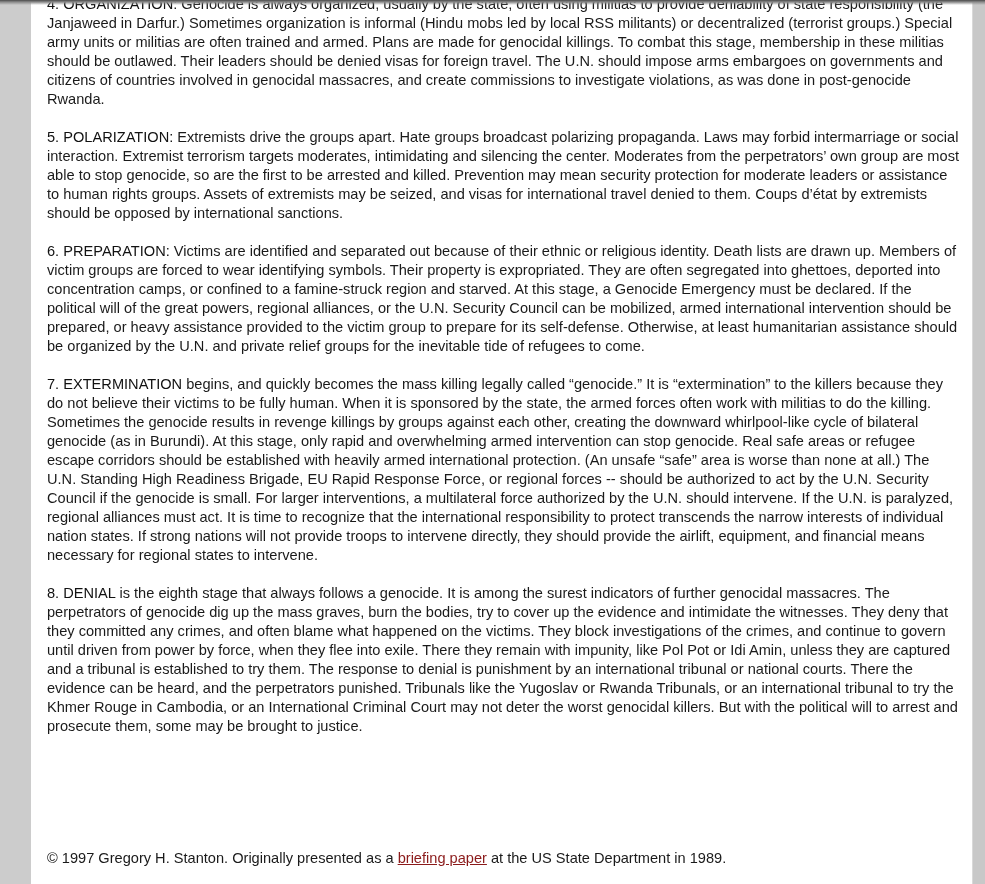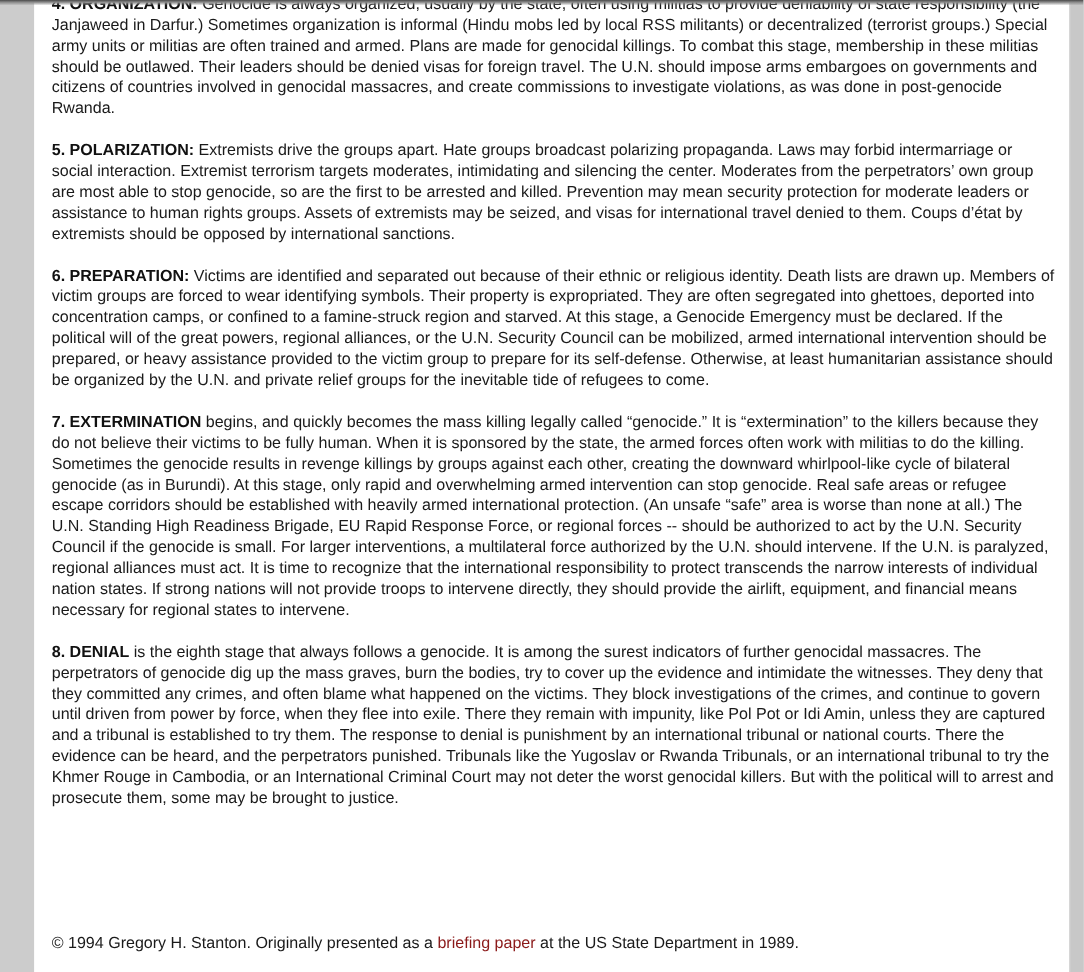--- a/index.html
+++ b/index.html
@@ -46,34 +46,35 @@
       top: -5px;
       width: 912px;
       font-size: 14.6px;
       line-height: 19px;
       color: #1a1a1a;
     }
     .stage {
       margin: 0 0 19px 0;
     }
     .stage b {
-      font-weight: bold;
+      font-weight: normal;
       color: #111111;
     }
     .footer {
       position: absolute;
       left: 16px;
       top: 849px;
       width: 912px;
       font-size: 14.6px;
       line-height: 19px;
       color: #1a1a1a;
     }
     .footer a {
       color: #8b1a1a;
+      text-decoration: underline;
     }
   </style>
 </head>
 <body>
 
 <div class="gutter-left"></div>
 
 <div class="page">
   <div class="content">
 
@@ -82,17 +83,17 @@
     <p class="stage"><b>5. POLARIZATION:</b><span> Extremists drive the groups apart. Hate groups broadcast polarizing propaganda. Laws may forbid intermarriage or social interaction. Extremist terrorism targets moderates, intimidating and silencing the center. Moderates from the perpetrators’ own group are most able to stop genocide, so are the first to be arrested and killed. Prevention may mean security protection for moderate leaders or assistance to human rights groups. Assets of extremists may be seized, and visas for international travel denied to them. Coups d’état by extremists should be opposed by international sanctions.</span></p>
 
     <p class="stage"><b>6. PREPARATION:</b><span> Victims are identified and separated out because of their ethnic or religious identity. Death lists are drawn up. Members of victim groups are forced to wear identifying symbols. Their property is expropriated. They are often segregated into ghettoes, deported into concentration camps, or confined to a famine-struck region and starved. At this stage, a Genocide Emergency must be declared. If the political will of the great powers, regional alliances, or the U.N. Security Council can be mobilized, armed international intervention should be prepared, or heavy assistance provided to the victim group to prepare for its self-defense. Otherwise, at least humanitarian assistance should be organized by the U.N. and private relief groups for the inevitable tide of refugees to come.</span></p>
 
     <p class="stage"><b>7. EXTERMINATION</b><span> begins, and quickly becomes the mass killing legally called “genocide.” It is “extermination” to the killers because they do not believe their victims to be fully human. When it is sponsored by the state, the armed forces often work with militias to do the killing. Sometimes the genocide results in revenge killings by groups against each other, creating the downward whirlpool-like cycle of bilateral genocide (as in Burundi). At this stage, only rapid and overwhelming armed intervention can stop genocide. Real safe areas or refugee escape corridors should be established with heavily armed international protection. (An unsafe “safe” area is worse than none at all.) The U.N. Standing High Readiness Brigade, EU Rapid Response Force, or regional forces -- should be authorized to act by the U.N. Security Council if the genocide is small. For larger interventions, a multilateral force authorized by the U.N. should intervene. If the U.N. is paralyzed, regional alliances must act. It is time to recognize that the international responsibility to protect transcends the narrow interests of individual nation states. If strong nations will not provide troops to intervene directly, they should provide the airlift, equipment, and financial means necessary for regional states to intervene.</span></p>
 
     <p class="stage"><b>8. DENIAL</b><span> is the eighth stage that always follows a genocide. It is among the surest indicators of further genocidal massacres. The perpetrators of genocide dig up the mass graves, burn the bodies, try to cover up the evidence and intimidate the witnesses. They deny that they committed any crimes, and often blame what happened on the victims. They block investigations of the crimes, and continue to govern until driven from power by force, when they flee into exile. There they remain with impunity, like Pol Pot or Idi Amin, unless they are captured and a tribunal is established to try them. The response to denial is punishment by an international tribunal or national courts. There the evidence can be heard, and the perpetrators punished. Tribunals like the Yugoslav or Rwanda Tribunals, or an international tribunal to try the Khmer Rouge in Cambodia, or an International Criminal Court may not deter the worst genocidal killers. But with the political will to arrest and prosecute them, some may be brought to justice.</span></p>
 
   </div>
 
-  <div class="footer"><span>© 1994 Gregory H. Stanton. Originally presented as a </span><a>briefing paper</a><span> at the US State Department in 1989.</span></div>
+  <div class="footer"><span>© 1997 Gregory H. Stanton. Originally presented as a </span><a>briefing paper</a><span> at the US State Department in 1989.</span></div>
 </div>
 
 <div class="gutter-right"></div>
 <div class="page-shadow-top"></div>
 
 </body></html>

